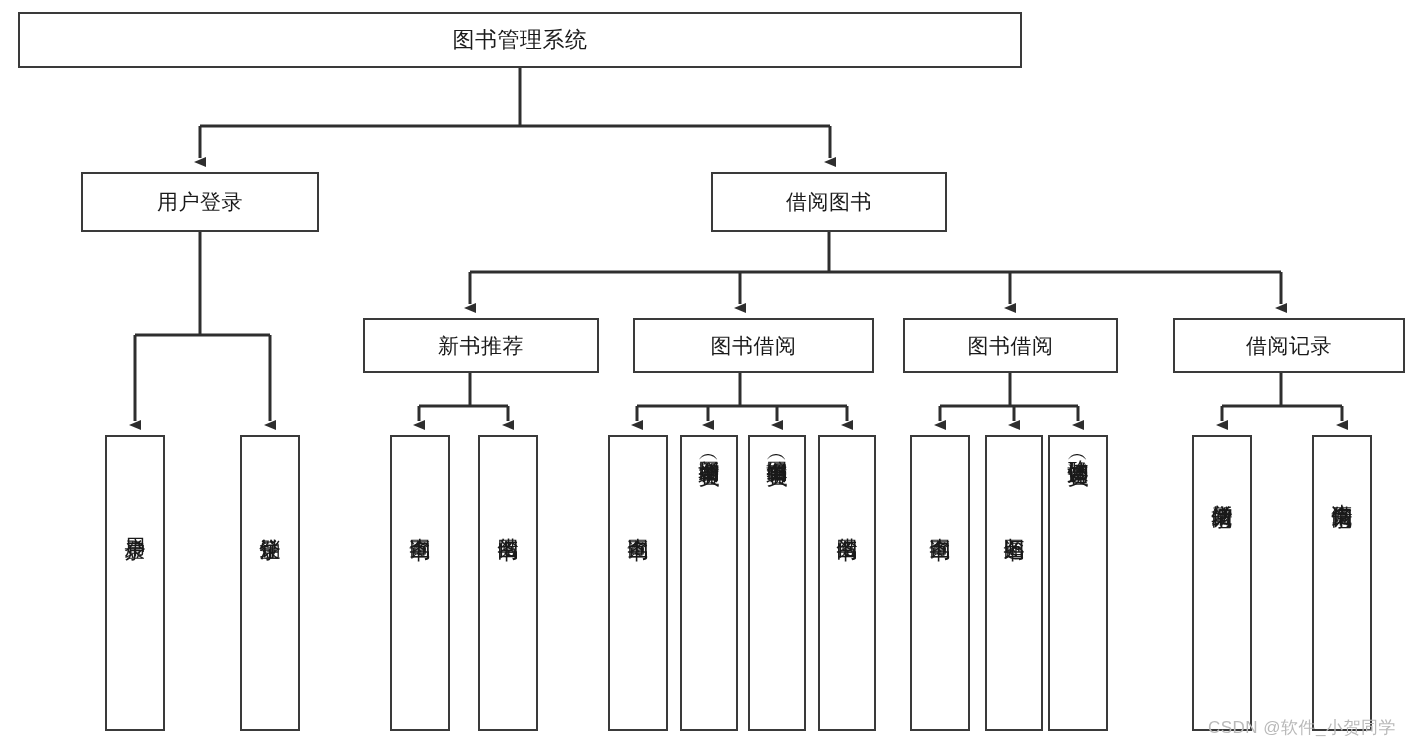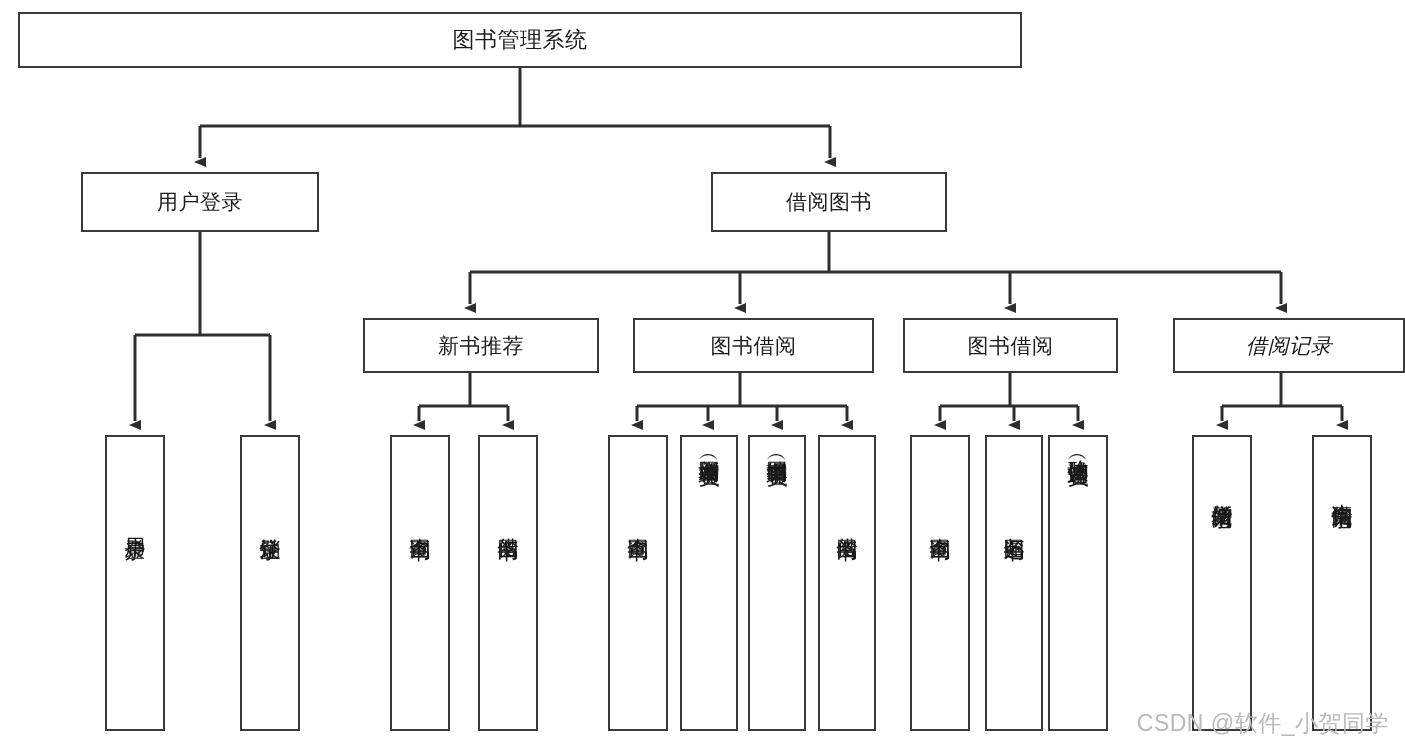--- a/index.html
+++ b/index.html
@@ -66,23 +66,23 @@
     white-space: nowrap;
   }
   .node.vert.mid .lbl {
     margin-top: 78px;
   }
   .node.vert.midrec .lbl {
     margin-top: 44px;
   }
   #watermark {
     position: absolute;
-    right: 16px;
+    right: 9px;
     bottom: 8px;
-    font-size: 23px;
+    font-size: 17px;
     color: #b9b9b9;
     letter-spacing: 0.5px;
     z-index: 3;
     white-space: nowrap;
   }
 </style>
 </head>
 <body>
 
 <div id="canvas">
@@ -150,21 +150,21 @@
 
   <div class="node horiz" style="left:363px; top:318px; width:236px; height:55px;">
     <span class="lbl">新书推荐</span>
   </div>
   <div class="node horiz" style="left:633px; top:318px; width:241px; height:55px;">
     <span class="lbl">图书借阅</span>
   </div>
   <div class="node horiz" style="left:903px; top:318px; width:215px; height:55px;">
     <span class="lbl">图书借阅</span>
   </div>
-  <div class="node horiz" style="left:1173px; top:318px; width:232px; height:55px;font-style:italic;">
+  <div class="node horiz" style="left:1173px; top:318px; width:232px; height:55px;">
     <span class="lbl">借阅记录</span>
   </div>
 
   <div class="node vert mid" style="left:105px; top:435px; width:60px; height:296px;">
     <span class="lbl">用户登录</span>
   </div>
   <div class="node vert mid" style="left:240px; top:435px; width:60px; height:296px;">
     <span class="lbl">注销登录</span>
   </div>
 

